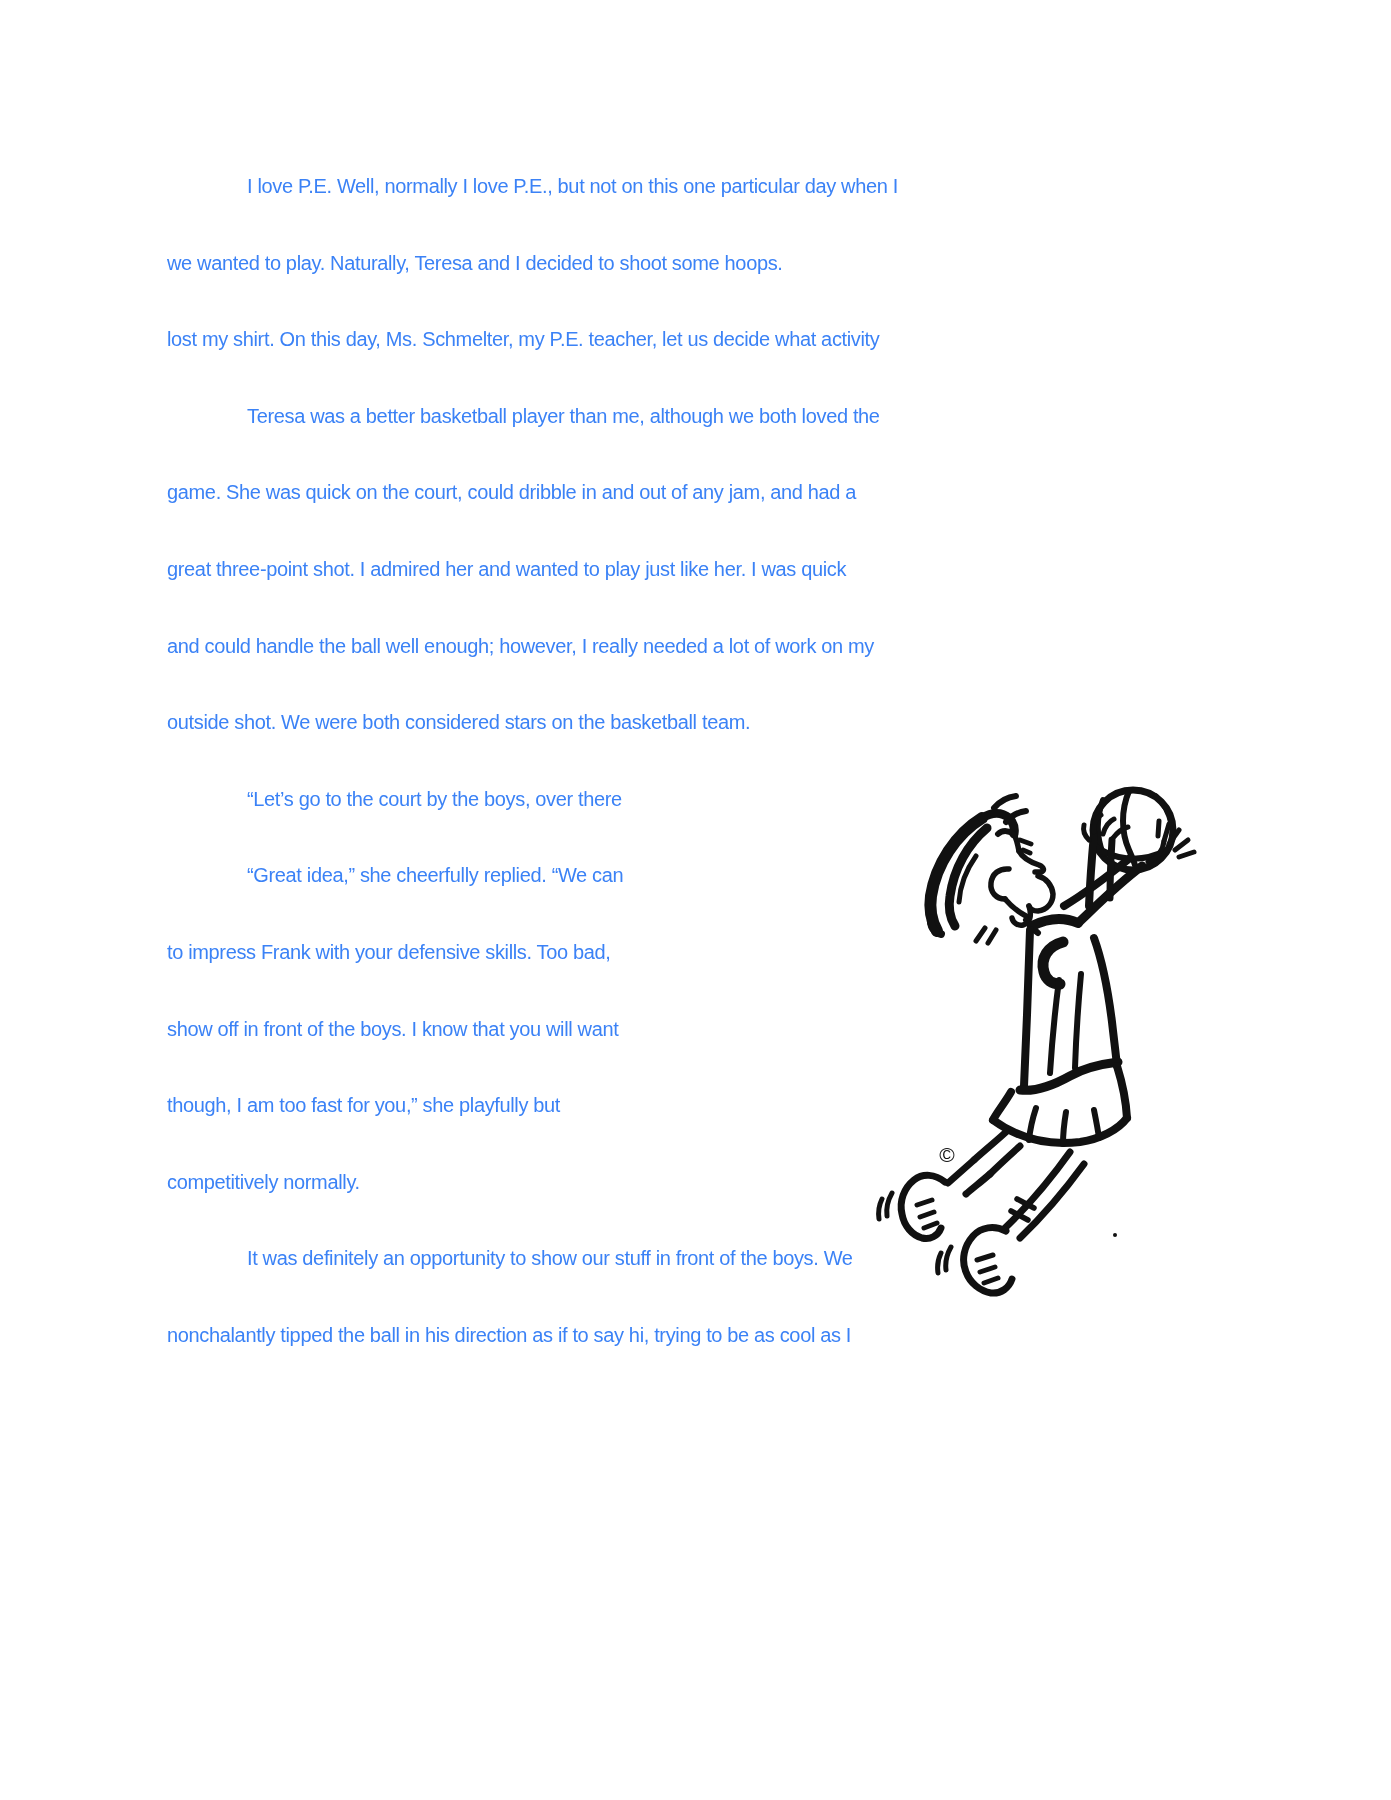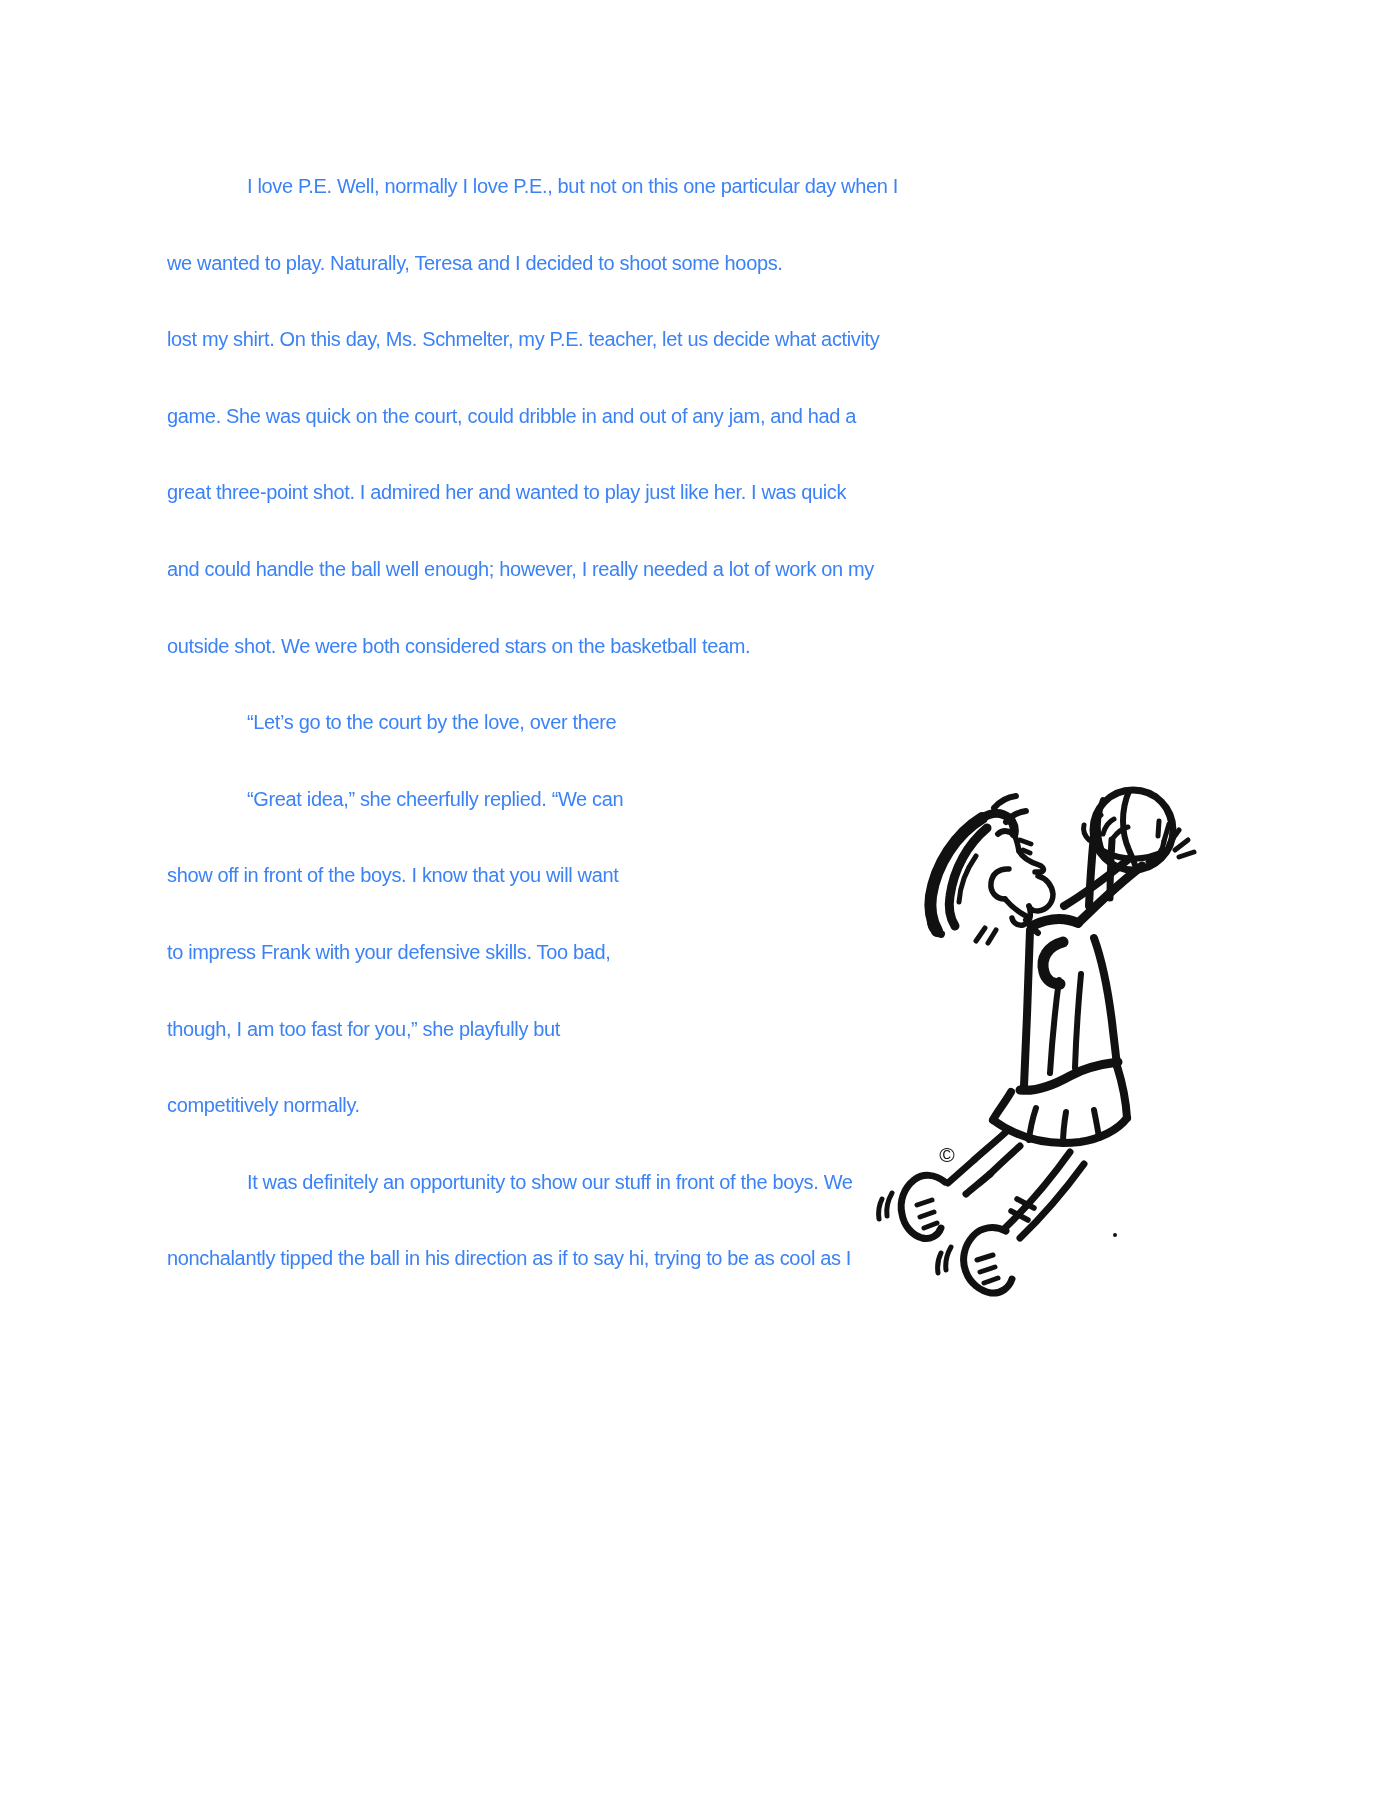--- a/index.html
+++ b/index.html
@@ -46,28 +46,29 @@
 </style>
 </head>
 <body>
 
 <div class="page">
 
   <div class="text-column">
       <div class="line indent">I love P.E. Well, normally I love P.E., but not on this one particular day when I</div>
       <div class="line">we wanted to play. Naturally, Teresa and I decided to shoot some hoops.</div>
       <div class="line">lost my shirt. On this day, Ms. Schmelter, my P.E. teacher, let us decide what activity</div>
+      <div class="line indent">Teresa was a better basketball player than me, although we both loved the</div>
       <div class="line">game. She was quick on the court, could dribble in and out of any jam, and had a</div>
       <div class="line">great three-point shot. I admired her and wanted to play just like her. I was quick</div>
       <div class="line">and could handle the ball well enough; however, I really needed a lot of work on my</div>
       <div class="line">outside shot. We were both considered stars on the basketball team.</div>
-      <div class="line indent">“Let’s go to the court by the love, over there</div>
+      <div class="line indent">“Let’s go to the court by the boys, over there</div>
       <div class="line indent">“Great idea,” she cheerfully replied. “We can</div>
+      <div class="line">to impress Frank with your defensive skills. Too bad,</div>
       <div class="line">show off in front of the boys. I know that you will want</div>
-      <div class="line">to impress Frank with your defensive skills. Too bad,</div>
       <div class="line">though, I am too fast for you,” she playfully but</div>
       <div class="line">competitively normally.</div>
       <div class="line indent">It was definitely an opportunity to show our stuff in front of the boys. We</div>
       <div class="line">nonchalantly tipped the ball in his direction as if to say hi, trying to be as cool as I</div>
     </div>
 
   <svg class="clipart" viewBox="0 0 420 530" xmlns="http://www.w3.org/2000/svg">
     <g>
       <path d="M214,38 C220,31 228,27 236,26" stroke-width="6"></path>
       <path d="M226,52 C231,46 238,42 246,41" stroke-width="6"></path>

